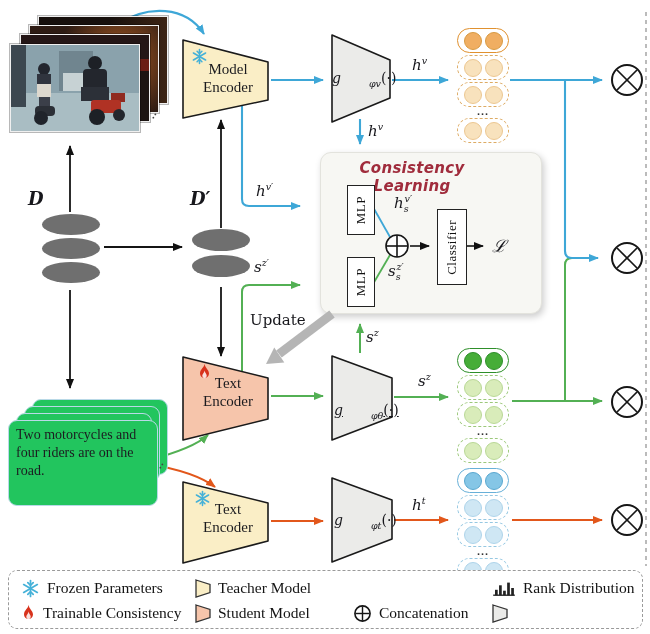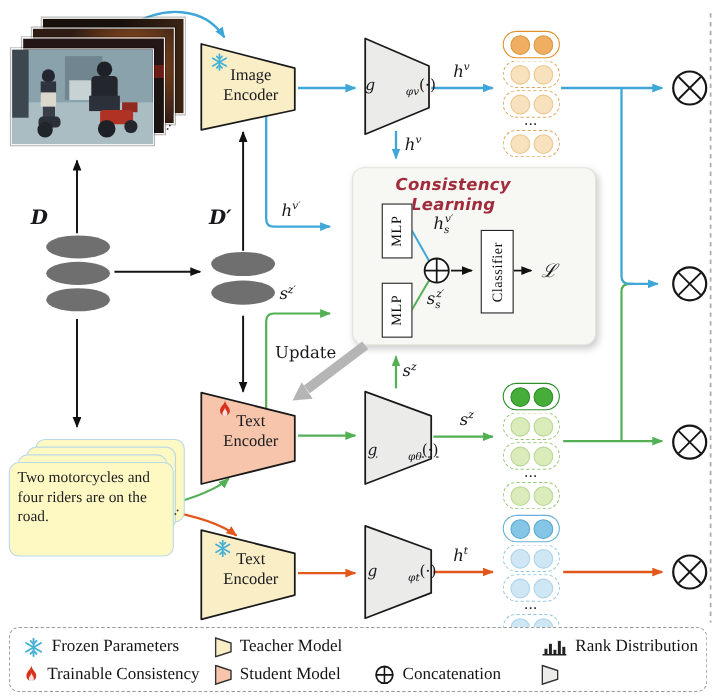--- a/index.html
+++ b/index.html
@@ -8,21 +8,21 @@
   
   .abs{position:absolute;}
   .math{position:absolute;font:italic 15px "DejaVu Serif","Liberation Serif",serif;color:#17171c;white-space:nowrap;z-index:6;}
   .math sup{font-size:9.5px;font-style:italic;line-height:0;}
   .math sub{font-size:9.5px;font-style:italic;line-height:0;}
   .plain{font-style:normal;}
   
   .photo{position:absolute;width:128px;height:86px;border:1px solid #f0f0f0;
          box-shadow:0 0 0 1px rgba(0,0,0,.28);z-index:3;}
   
-  .prompt-card{position:absolute;width:134px;height:74px;background:#fef9c3;
+  .prompt-card{position:absolute;width:134px;height:74px;background:#22c55e;
                border:1px solid #b9d9e7;border-radius:9px;z-index:3;}
   .prompt-front{padding:5px 7px;font:14px "Liberation Serif",serif;color:#1c1c20;line-height:1.28;}
   
   #consistency-box{position:absolute;left:320px;top:152px;width:220px;height:160px;
         background:#f7f7f3;border:1px solid #e3e3dd;border-radius:11px;
         box-shadow:2px 3px 7px rgba(0,0,0,.20);z-index:1;}
   #consistency-title{position:absolute;left:320px;top:159px;width:184px;text-align:center;
         font:italic 700 15px "DejaVu Sans","Liberation Sans",sans-serif;
         color:#a02c3c;letter-spacing:.3px;z-index:6;}
   .vbox{position:absolute;background:#ffffff;border:1.5px solid #222;display:flex;
@@ -222,21 +222,21 @@
   <svg class="abs" width="17" height="17" viewBox="0 0 24 24" style="left:191px;top:48px;z-index:6;">
     <g stroke="#45b1d8" stroke-width="2.2" stroke-linecap="round" fill="none">
       <line x1="12" y1="2" x2="12" y2="22"></line>
         <line x1="3.4" y1="7" x2="20.6" y2="17"></line>
       <line x1="3.4" y1="17" x2="20.6" y2="7"></line>
         <path d="M8.6,4.6 L12,8 L15.4,4.6"></path>
       <path d="M8.6,19.4 L12,16 L15.4,19.4"></path>
       </g>
   </svg>
   <div class="enc-label" style="left:187px;top:60px;">
-    <div>Image</div>
+    <div>Model</div>
       <div>Encoder</div>
   </div>
 
   <svg class="abs" width="15" height="18" viewBox="0 0 20 24" style="left:197px;top:363px;z-index:6;">
     <path d="M10,1 C10,6 4,8 4,14 a6,6 0 0 0 12,0 C16,9 11,7 10,1 z" fill="#d8321c"></path>
     <path d="M10,10 C10,13 7,14.5 7,17 a3,3.2 0 0 0 6,0 C13,14.5 10.5,13 10,10 z" fill="#ffffff" opacity="0.85"></path>
   </svg>
   <div class="enc-label" style="left:187px;top:374px;">
     <div>Text</div>
       <div>Encoder</div>
@@ -388,21 +388,21 @@
         <path d="M10,10 C10,13 7,14.5 7,17 a3,3.2 0 0 0 6,0 C13,14.5 10.5,13 10,10 z" fill="#ffffff" opacity="0.85"></path>
         </svg>
       <span>Trainable Consistency</span>
     </div>
     <div class="leg-item" style="left:186px;top:31px;">
       <svg width="16" height="19" viewBox="0 0 16 19">
         <polygon points="1,1 15,5.5 15,13.5 1,18" fill="#f6c5ab" stroke="#333" stroke-width="1.3"></polygon>
         </svg>
       <span>Student Model</span>
     </div>
-    <div class="leg-item" style="left:331px;top:31px;">
+    <div class="leg-item" style="left:344px;top:31px;">
       <svg width="19" height="19" viewBox="0 0 20 20">
         <circle cx="10" cy="10" r="8" fill="none" stroke="#161616" stroke-width="1.7"></circle>
         <line x1="2.5" y1="10" x2="17.5" y2="10" stroke="#161616" stroke-width="1.5"></line>
         <line x1="10" y1="2.5" x2="10" y2="17.5" stroke="#161616" stroke-width="1.5"></line>
         </svg>
       <span>Concatenation</span>
     </div>
     <div class="leg-item" style="left:483px;top:31px;">
       <svg width="16" height="19" viewBox="0 0 16 19">
         <polygon points="1,1 15,5.5 15,13.5 1,18" fill="#ebebe9" stroke="#333" stroke-width="1.3"></polygon>

